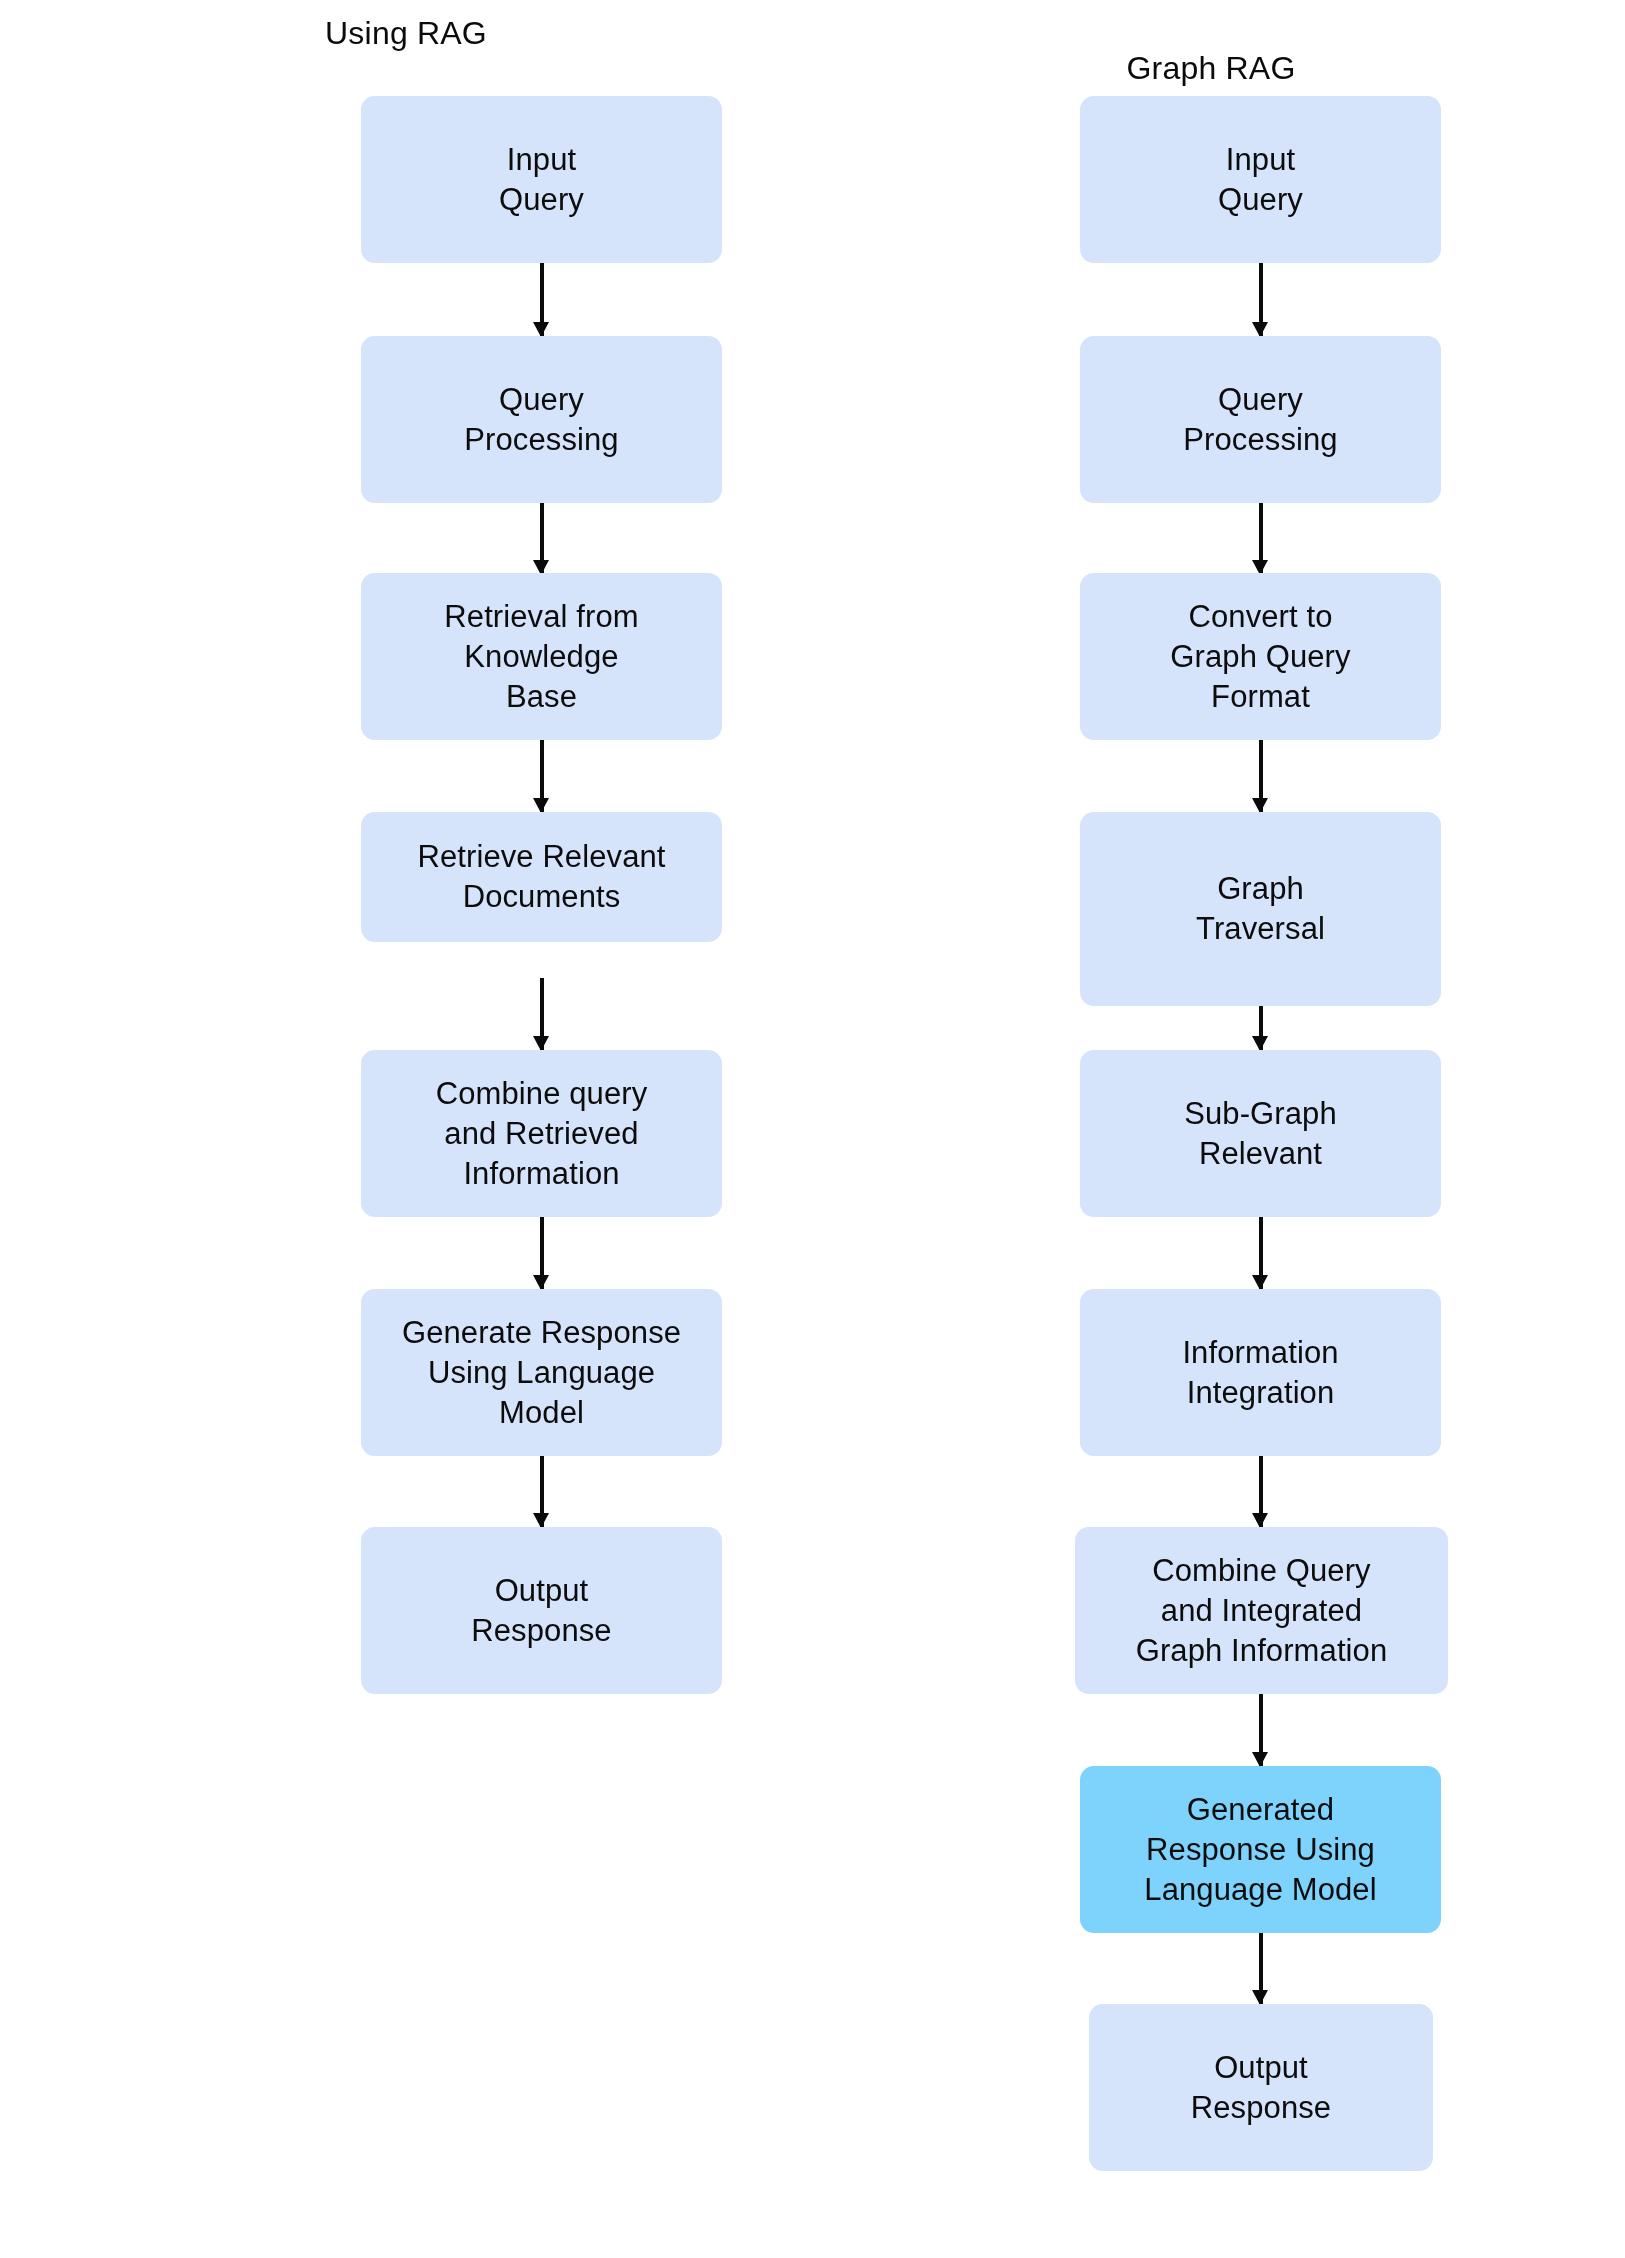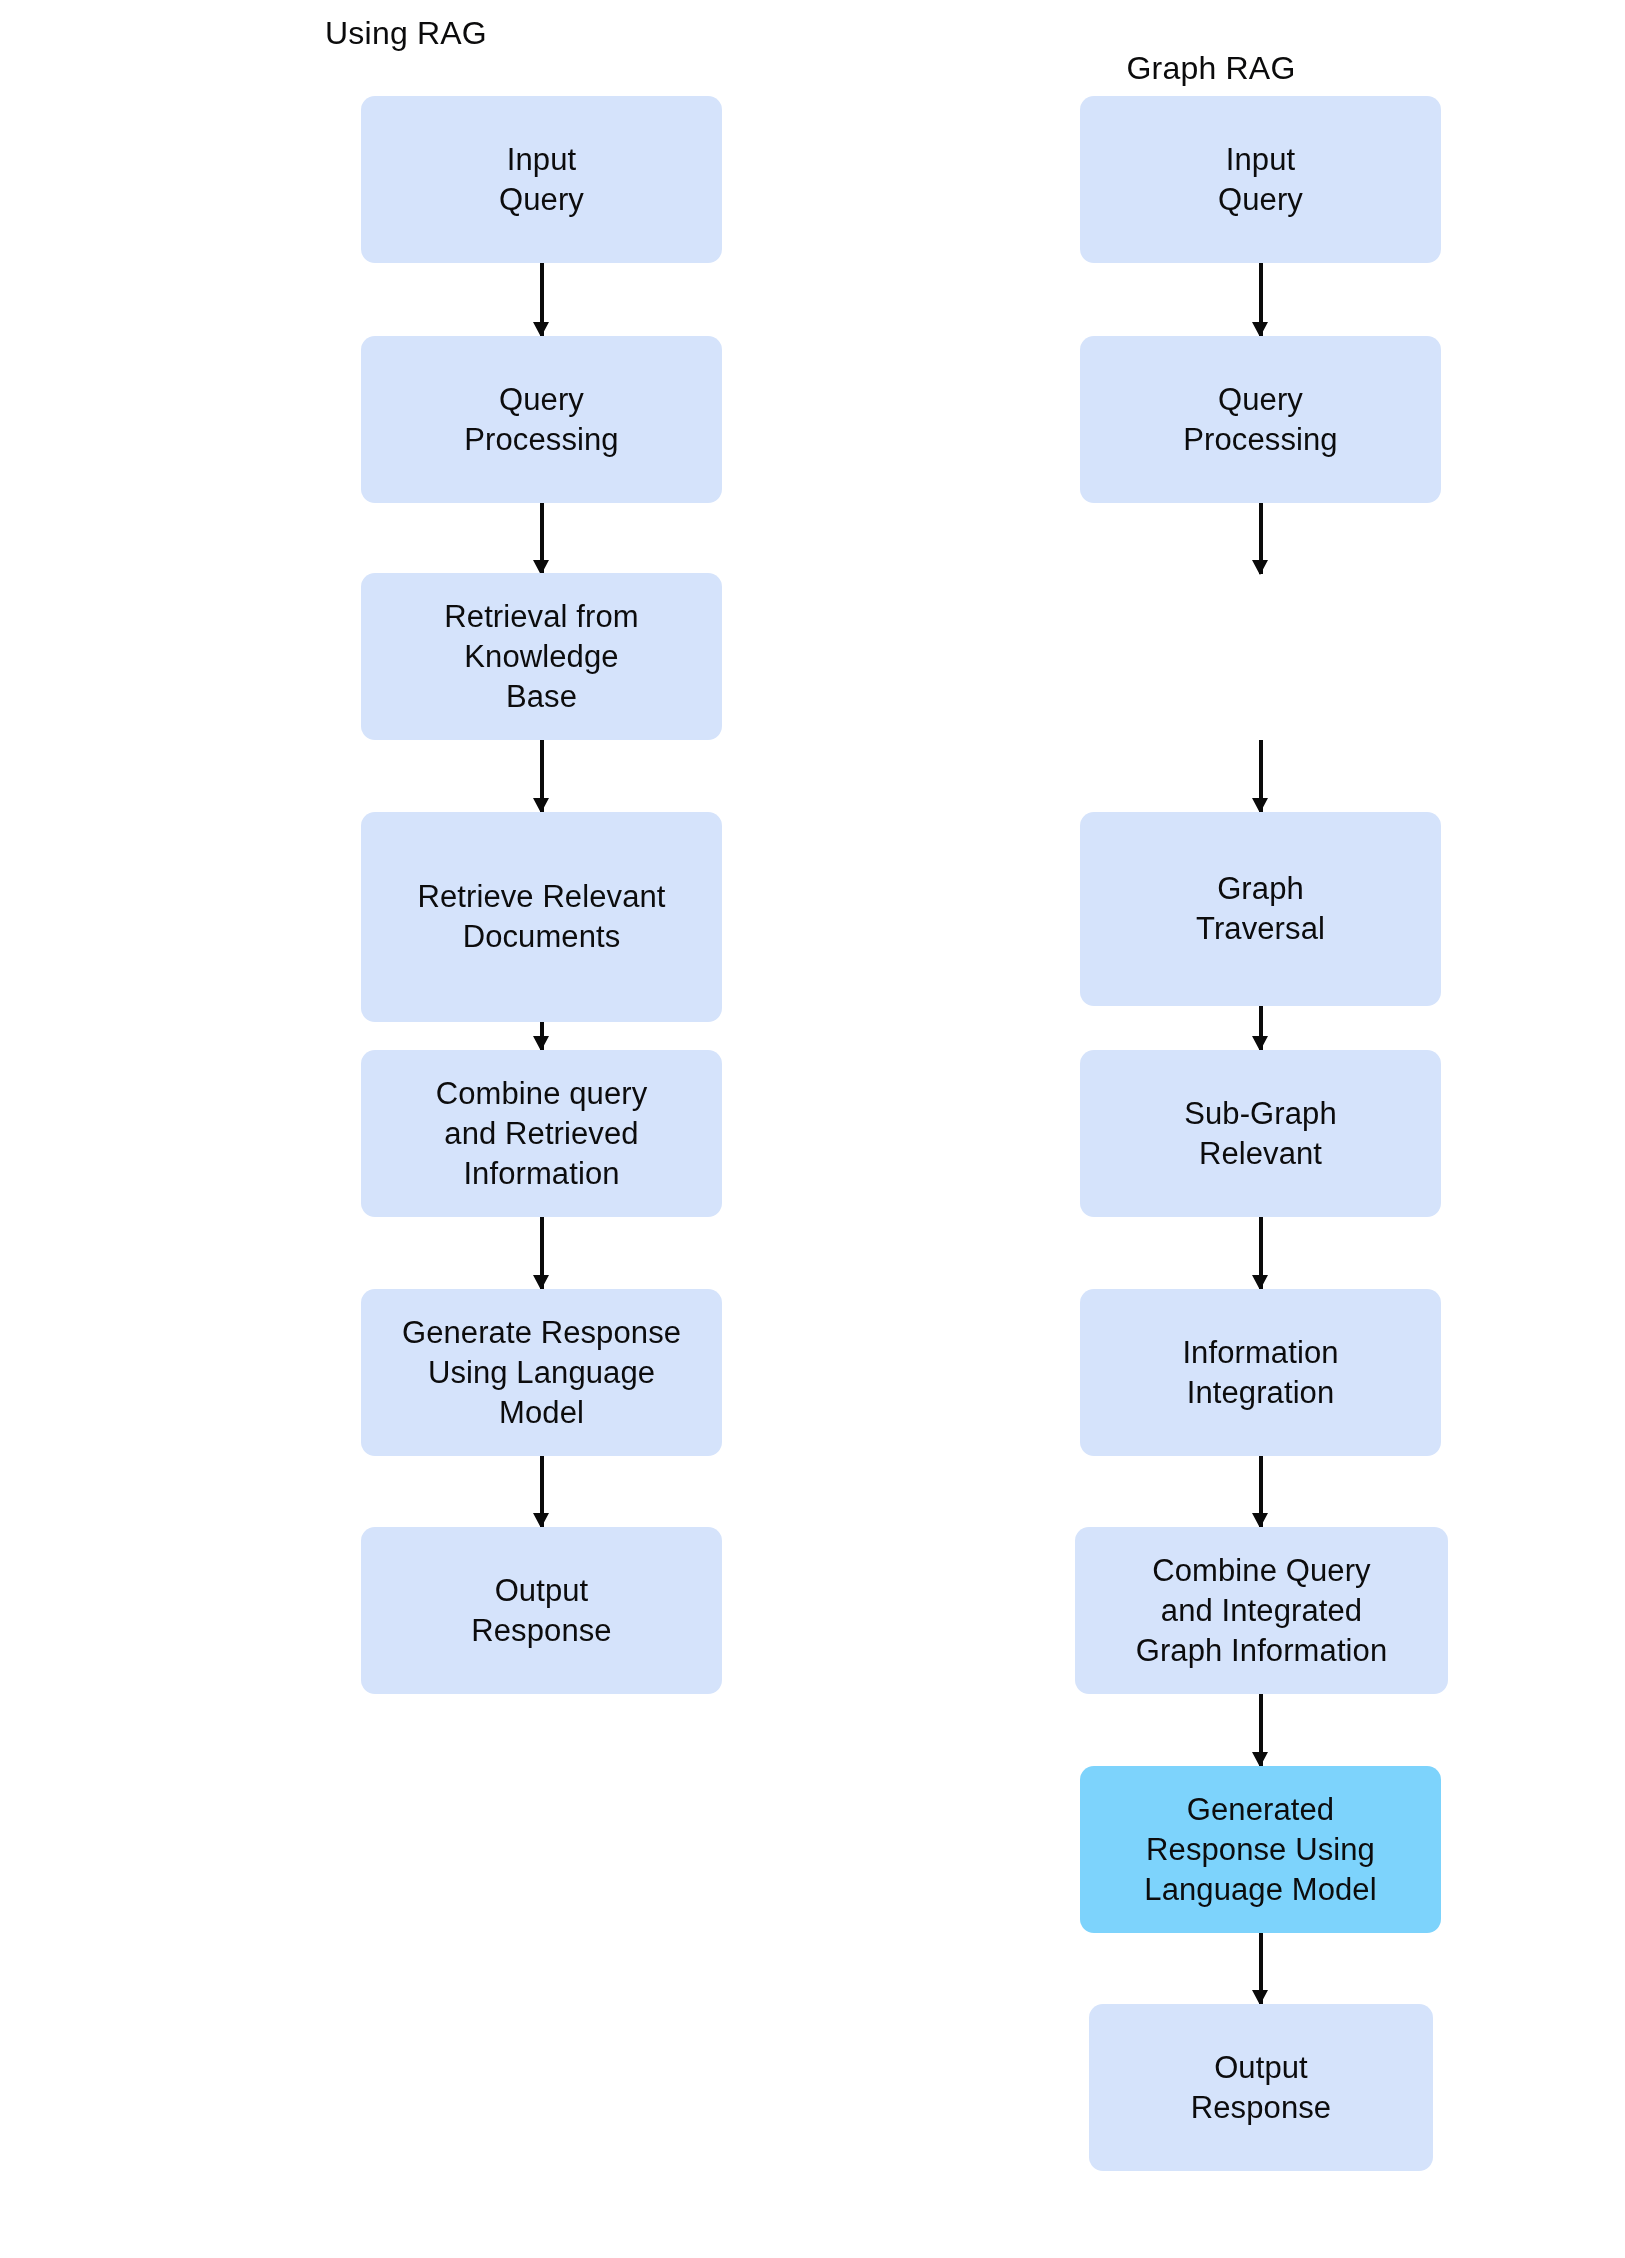--- a/index.html
+++ b/index.html
@@ -129,21 +129,21 @@
         </div>
         <div class="node" style="left: 361px; top: 336px; width: 361px; height: 167px; background: rgb(213, 227, 251); color: rgb(12, 12, 13);">
           <span class="node-label">Query
 Processing</span>
         </div>
         <div class="node" style="left: 361px; top: 573px; width: 361px; height: 167px; background: rgb(213, 227, 251); color: rgb(12, 12, 13);">
           <span class="node-label">Retrieval from
 Knowledge
 Base</span>
         </div>
-        <div class="node" style="left: 361px; top: 812px; width: 361px; height: 210px; background: rgb(213, 227, 251); color: rgb(12, 12, 13);">
+        <div class="node" style="left: 361px; top: 812px; width: 361px; height: 130px; background: rgb(213, 227, 251); color: rgb(12, 12, 13);">
           <span class="node-label">Retrieve Relevant
 Documents</span>
         </div>
         <div class="node" style="left: 361px; top: 1050px; width: 361px; height: 167px; background: rgb(213, 227, 251); color: rgb(12, 12, 13);">
           <span class="node-label">Combine query
 and Retrieved
 Information</span>
         </div>
         <div class="node" style="left: 361px; top: 1289px; width: 361px; height: 167px; background: rgb(213, 227, 251); color: rgb(12, 12, 13);">
           <span class="node-label">Generate Response
@@ -193,20 +193,25 @@
           <div class="head"></div>
         </div>
         <div class="node" style="left: 268px; top: 96px; width: 361px; height: 167px; background: rgb(213, 227, 251); color: rgb(12, 12, 13);">
           <span class="node-label">Input
 Query</span>
         </div>
         <div class="node" style="left: 268px; top: 336px; width: 361px; height: 167px; background: rgb(213, 227, 251); color: rgb(12, 12, 13);">
           <span class="node-label">Query
 Processing</span>
         </div>
+        <div class="node" style="left: 268px; top: 573px; width: 361px; height: 167px; background: rgb(213, 227, 251); color: rgb(12, 12, 13);">
+          <span class="node-label">Convert to
+Graph Query
+Format</span>
+        </div>
         <div class="node" style="left: 268px; top: 812px; width: 361px; height: 194px; background: rgb(213, 227, 251); color: rgb(12, 12, 13);">
           <span class="node-label">Graph
 Traversal</span>
         </div>
         <div class="node" style="left: 268px; top: 1050px; width: 361px; height: 167px; background: rgb(213, 227, 251); color: rgb(12, 12, 13);">
           <span class="node-label">Sub-Graph
 Relevant</span>
         </div>
         <div class="node" style="left: 268px; top: 1289px; width: 361px; height: 167px; background: rgb(213, 227, 251); color: rgb(12, 12, 13);">
           <span class="node-label">Information

